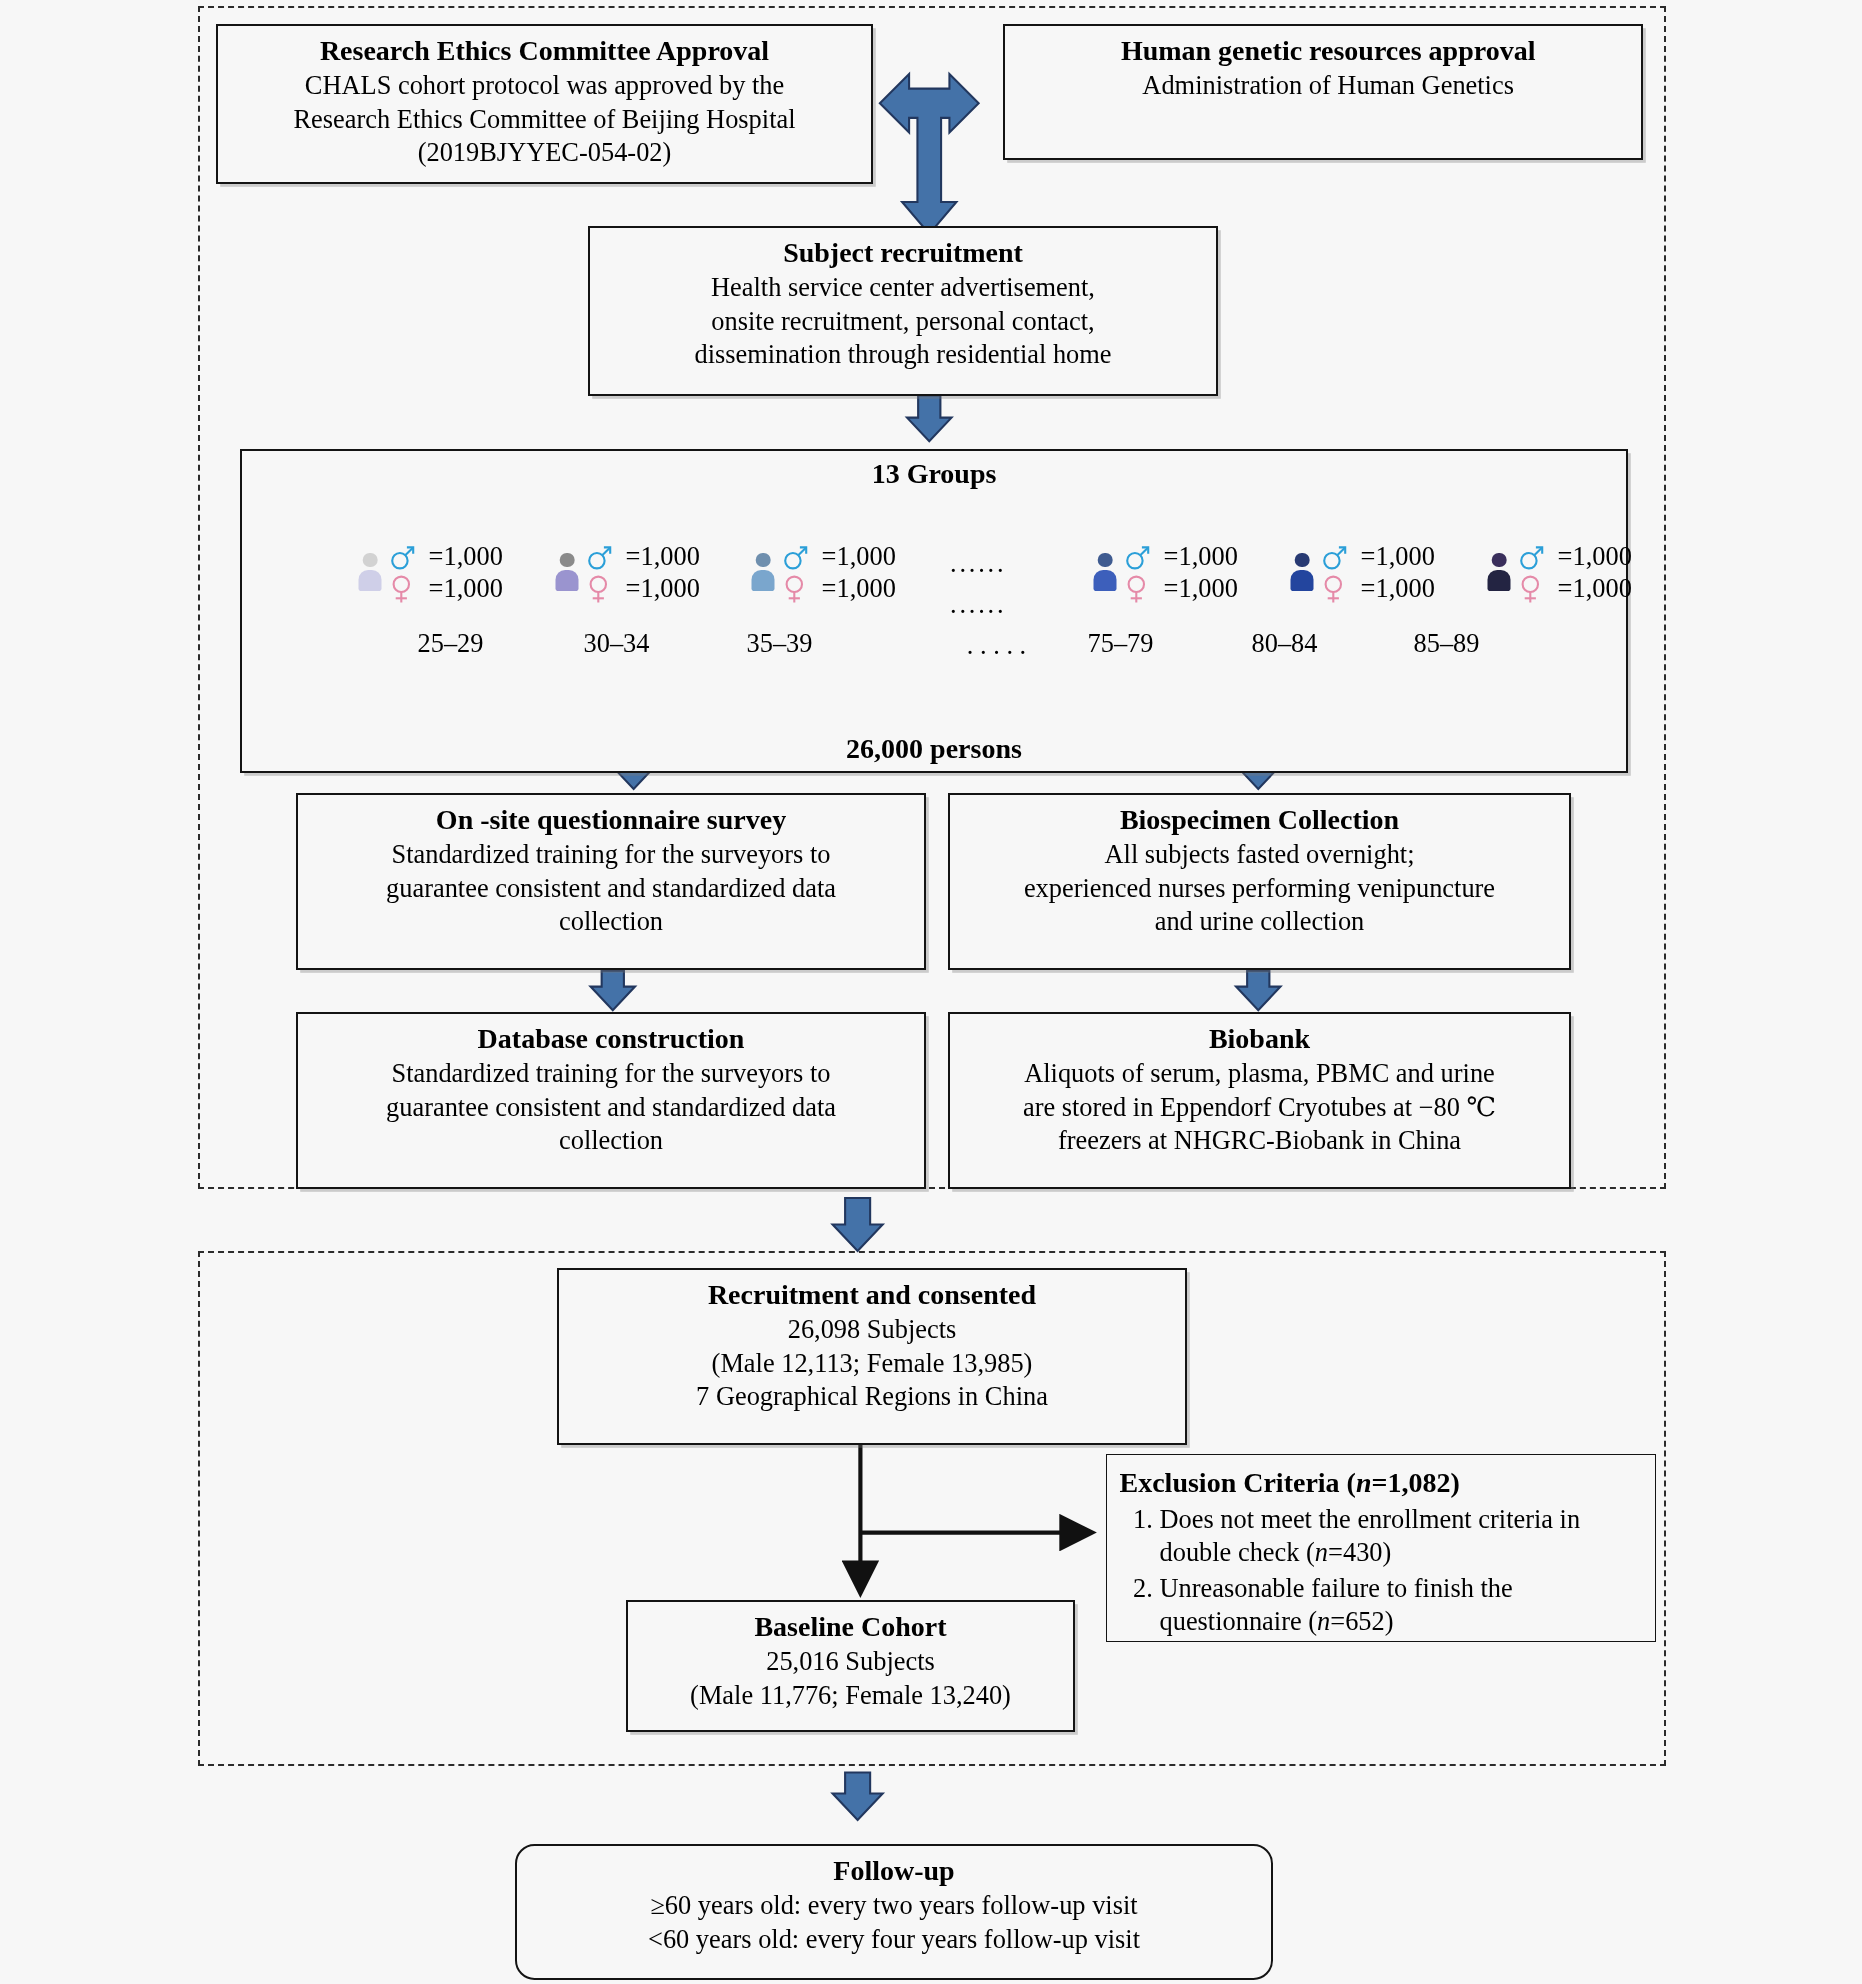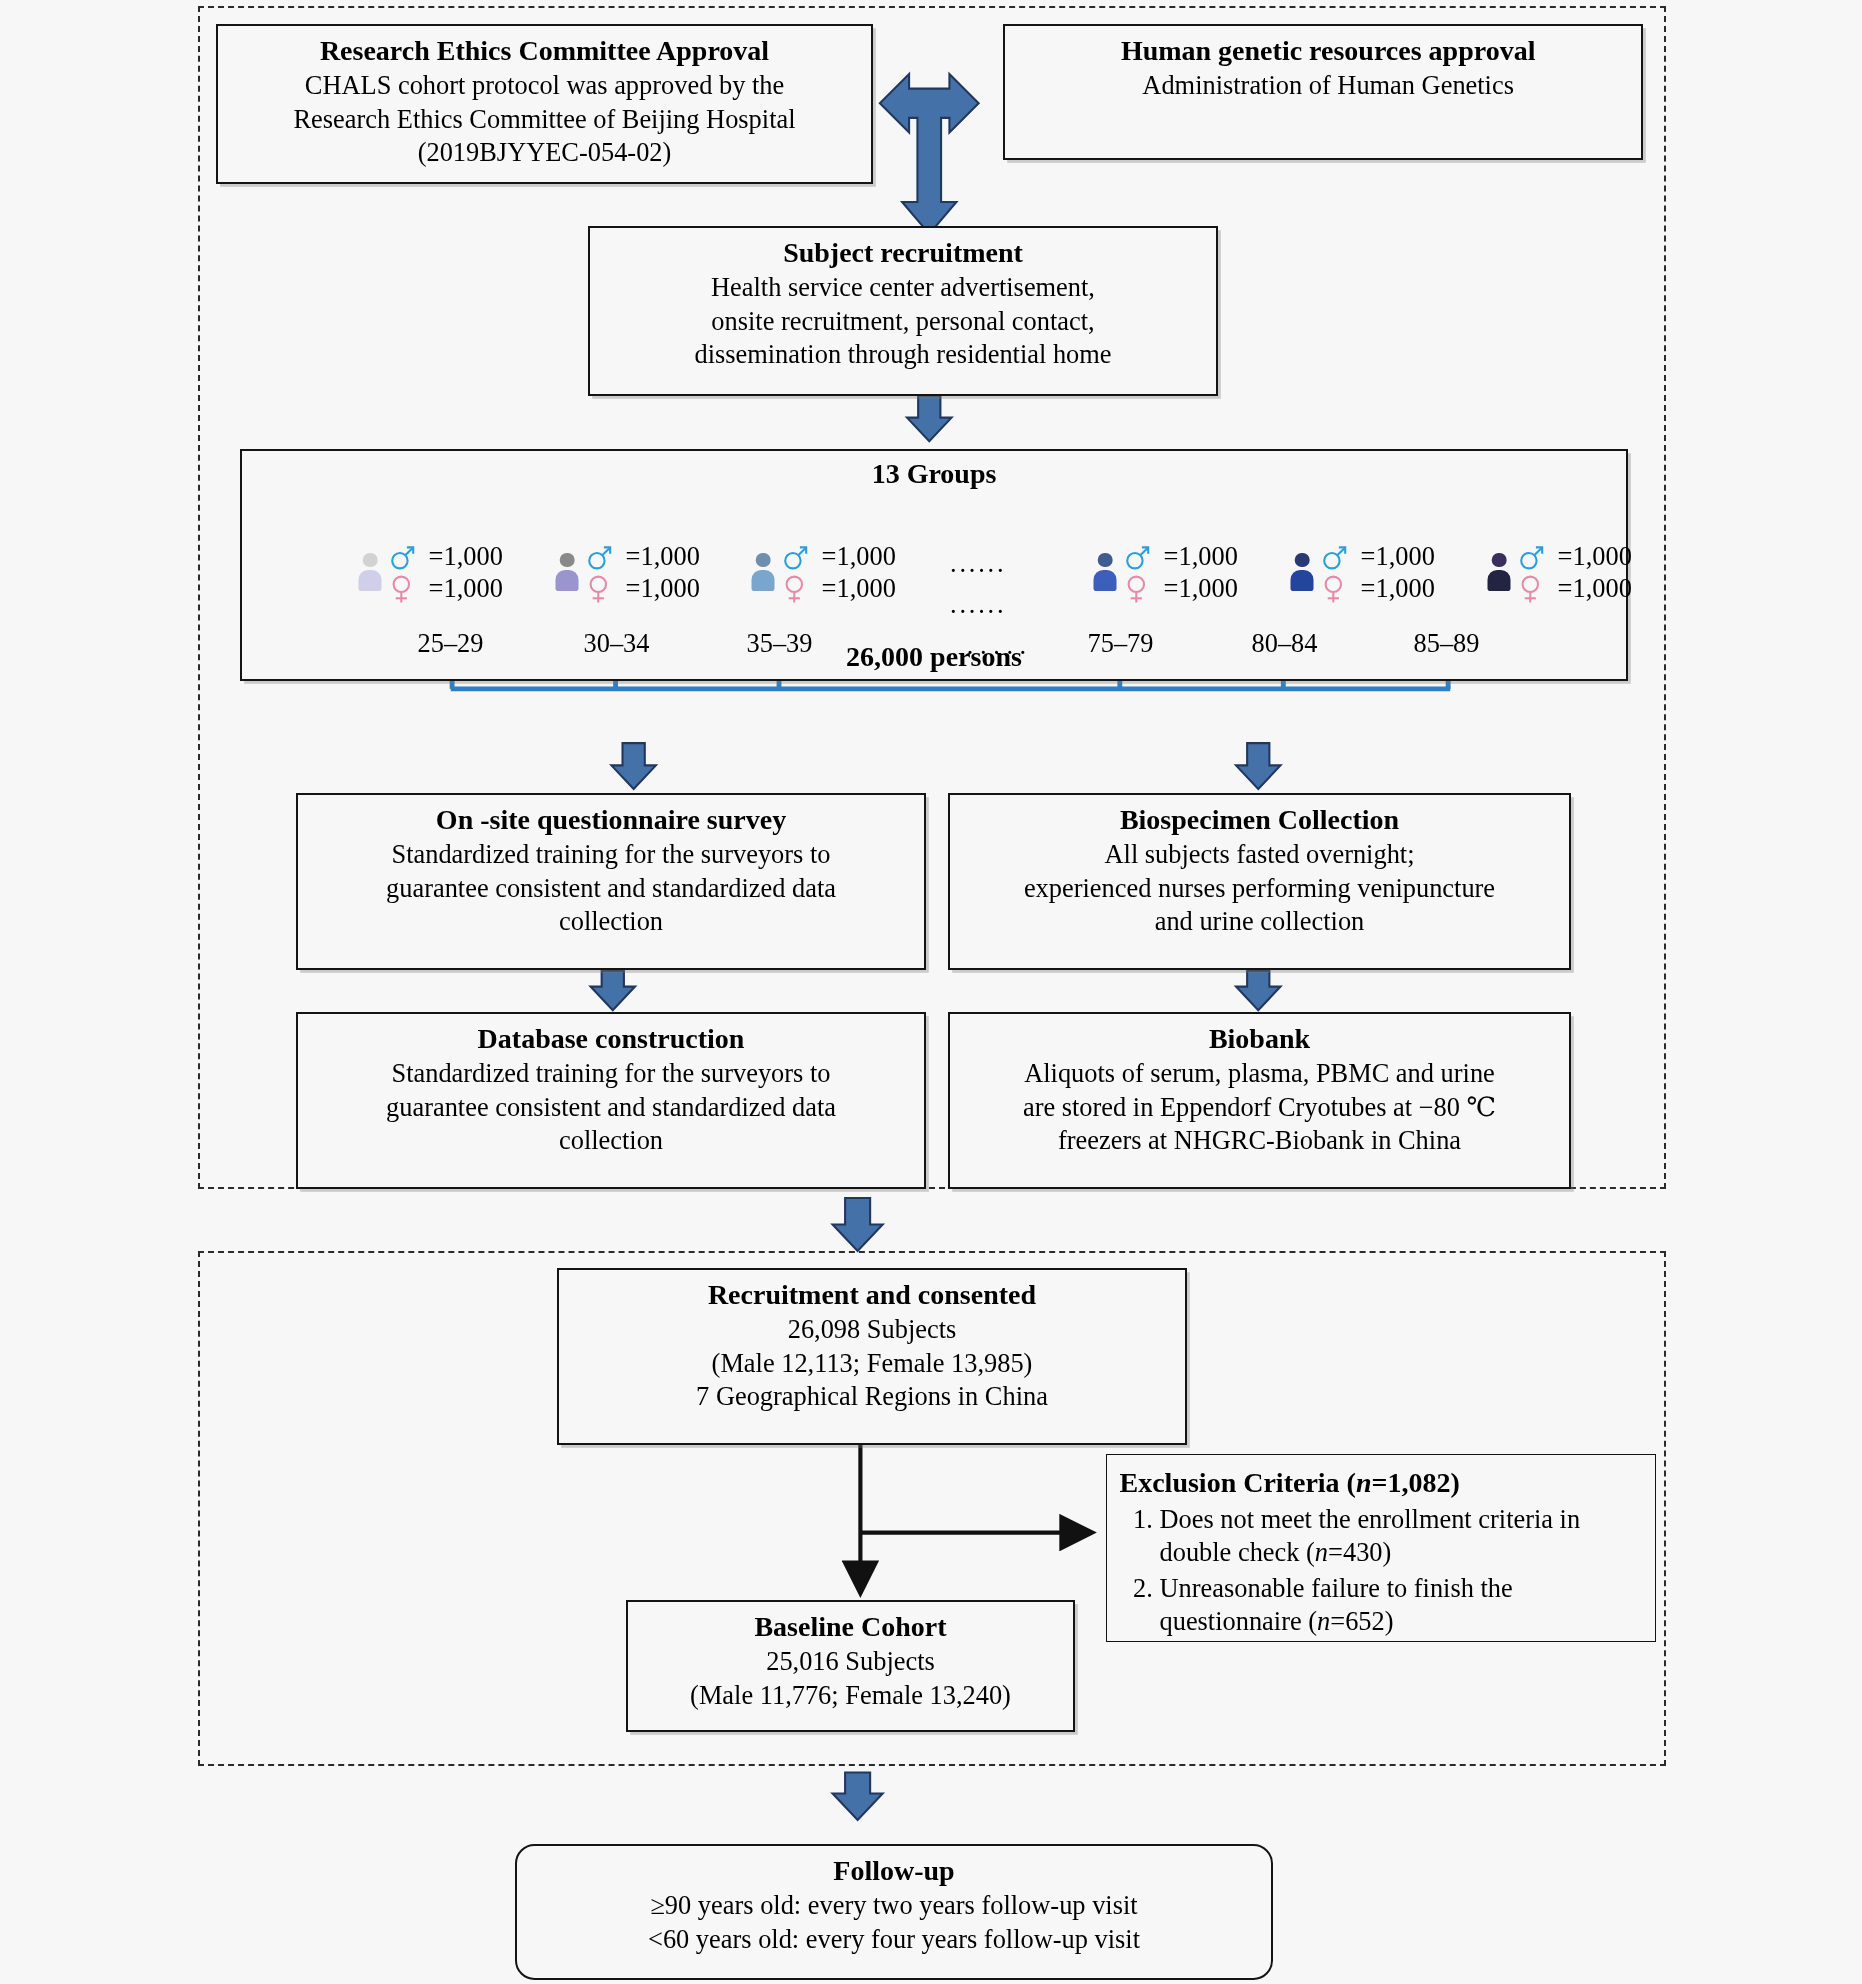--- a/index.html
+++ b/index.html
@@ -41,21 +41,21 @@
 
   .round{border-radius:19.5px;box-shadow:none;border:2.1px solid #141414;}
 
   
   .fs-title{font-size:28px;}
   .fs-body{font-size:26.4px;}
 
   
   #groups-box{
     position:absolute;
-    left:240px;top:449px;width:1388px;height:232px;
+    left:240px;top:449px;width:1388px;height:324px;
     box-sizing:border-box;
     border:2.1px solid #141414;
     background:#f7f7f7;
     box-shadow:3.5px 3.5px 0 -0.7px rgba(120,120,120,.35);
   }
   #groups-title{
     position:absolute;left:0;top:7px;width:100%;
     text-align:center;font-weight:bold;font-size:28px;
   }
   .grp{
@@ -419,18 +419,18 @@
   </div>
 
   <div class="box fs-body" id="baseline-box" style="left:626px;top:1600px;width:449px;height:132px;">
     <span class="ttl fs-title">Baseline Cohort</span>
     <span class="ln">25,016 Subjects</span>
     <span class="ln">(Male 11,776; Female 13,240)</span>
   </div>
 
   <div class="box round fs-body" id="followup-box" style="left:515px;top:1844px;width:758px;height:136px;box-shadow:none;">
     <span class="ttl fs-title">Follow-up</span>
-    <span class="ln">≥90 years old: every two years follow-up visit</span>
+    <span class="ln">≥60 years old: every two years follow-up visit</span>
     <span class="ln">&lt;60 years old: every four years follow-up visit</span>
   </div>
 
 </div>
 
 
 </body></html>

